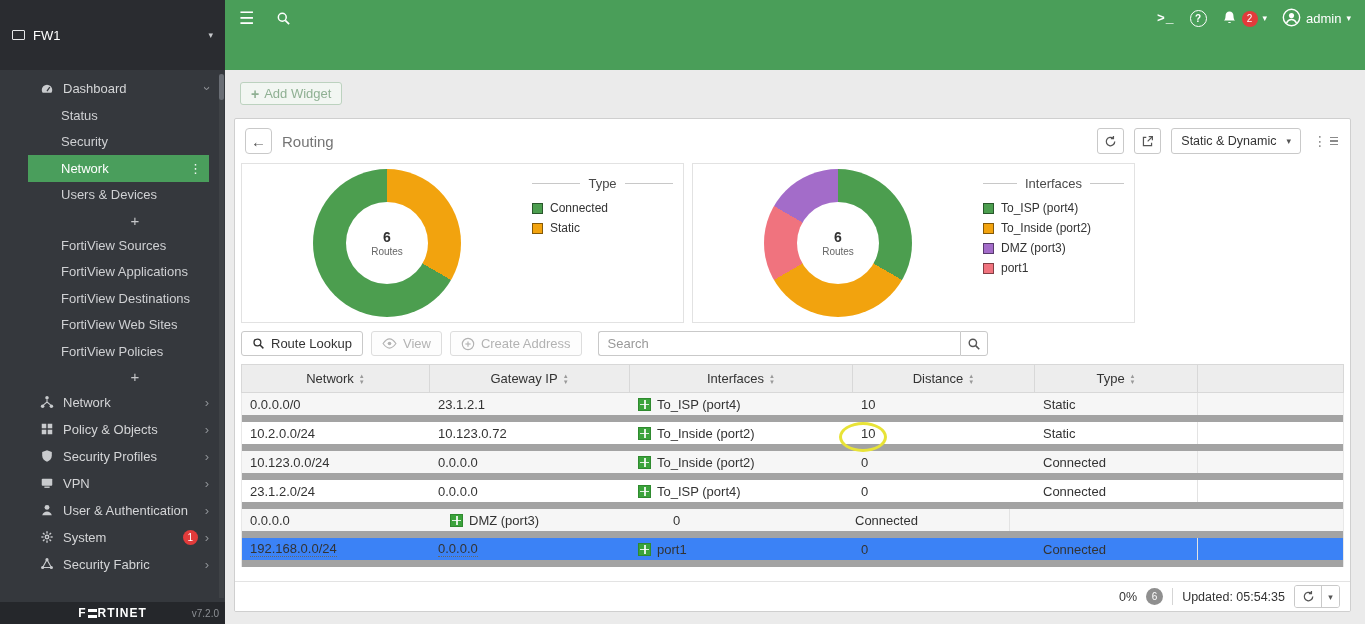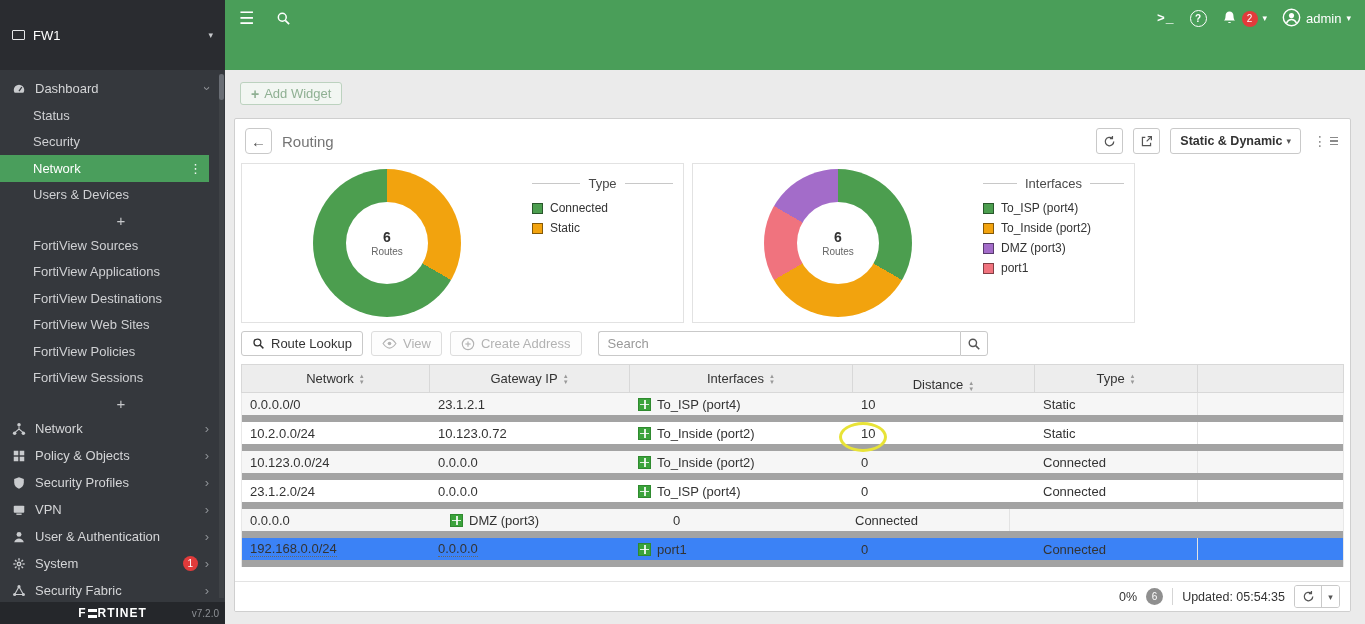--- a/index.html
+++ b/index.html
@@ -17,21 +17,21 @@
   .bell-wrap, .user-wrap { display:flex; align-items:center; gap:5px; }
   .n-badge { background:#e23b3b; color:#fff; border-radius:8px; min-width:16px; height:16px; font-size:10px; display:flex; align-items:center; justify-content:center; padding:0 4px; }
   .caret { font-size:9px; line-height:1; }
 
   
   .sidebar { position:absolute; left:0; top:0; width:225px; height:624px; background:#35383d; overflow:hidden; }
   .sidebar-top { height:70px; background:#2a2c30; display:flex; align-items:center; gap:8px; padding:0 12px; color:#fff; cursor:pointer; }
   .dev-icon { width:13px; height:10px; border:1.5px solid #e6e7e8; border-radius:1px; flex:none; }
   .sidebar-top .host { font-size:13px; }
   .sidebar-top .caret { margin-left:auto; color:#c6c8cb; }
-  .menu { padding-top:5px; }
+  .menu { padding-top:5px;margin-left:28px; }
   .menu-row { height:27px; display:flex; align-items:center; padding:0 16px 0 10px; color:#d4d5d7; cursor:pointer; font-size:13px; }
   .menu-row .ml { flex:1; white-space:nowrap; overflow:hidden; }
   .mi { width:17px; height:16px; margin-right:8px; display:flex; align-items:center; justify-content:center; flex:none; }
   .mi svg { width:14px; height:14px; }
   .chev { color:#8f9297; font-size:13px; line-height:1; }
   .chev.up { transform:rotate(90deg); display:inline-block; }
   .menu-row.sub { padding-left:33px; height:26.5px; color:#cfd0d3; }
   .menu-row.sub.active { background:#4a9e5c; color:#fff; margin-right:16px; padding-right:7px; }
   .kebab-dots { color:#eef4ef; font-size:13px; }
   .menu-row.plus { justify-content:center; color:#c6c7ca; font-size:15px; height:24px; }
@@ -47,21 +47,21 @@
   .main { position:absolute; left:225px; top:70px; right:0; bottom:0; background:#ebebeb; }
   .add-widget { position:absolute; left:15px; top:12px; height:23px; display:flex; align-items:center; gap:5px; padding:0 10px; border:1px solid #bcd2bf; border-radius:3px; background:#f2f6f2; color:#8fb093; font-size:13px; cursor:pointer; }
   .add-widget .plus { font-size:14px; font-weight:bold; }
 
   .widget { position:absolute; left:9px; top:48px; width:1117px; height:494px; background:#fff; border:1px solid #cfcfcf; border-radius:2px; overflow:hidden; }
   .widget-header { height:44px; display:flex; align-items:center; gap:10px; padding:0 10px; }
   .back-btn { width:27px; height:26px; border:1px solid #c9c9c9; border-radius:4px; background:#fff; color:#555; font-size:15px; display:flex; align-items:center; justify-content:center; cursor:pointer; }
   .widget-title { color:#757575; font-size:15px; }
   .wh-spacer { flex:1; }
   .icon-btn { width:27px; height:26px; border:1px solid #c9c9c9; border-radius:3px; background:#fff; color:#555; display:flex; align-items:center; justify-content:center; cursor:pointer; }
-  .mode-dd { height:26px; border:1px solid #c9c9c9; border-radius:3px; background:#fff; display:flex; align-items:center; gap:4px; padding:0 9px; font-weight:bold; font-size:12.5px; cursor:pointer; }
+  .mode-dd { height:26px; border:1px solid #c9c9c9; border-radius:3px; background:#fff; display:flex; align-items:center; gap:10px; padding:0 9px; font-weight:normal; font-size:12.5px; cursor:pointer; }
   .mode-dd .caret { color:#555; }
   .w-kebab { display:flex; align-items:center; gap:3px; color:#8a8a8a; cursor:pointer; padding:0 2px; }
   .w-kebab .dots { font-size:14px; }
   .mini-lines { display:flex; flex-direction:column; gap:2px; }
   .mini-lines i { width:8px; height:1.5px; background:#8a8a8a; }
 
   .charts { display:flex; gap:8px; padding:0 6px; height:160px; }
   .chart-box { width:443px; height:160px; border:1px solid #e2e2e2; background:#fff; display:flex; align-items:center; }
   .donut-wrap { width:290px; display:flex; justify-content:center; flex:none; }
   .donut { width:148px; height:148px; border-radius:50%; position:relative; cursor:pointer; }
@@ -80,21 +80,21 @@
   .searchwrap { display:flex; height:25px; width:390px; margin-left:8px; }
   .search-input { flex:1; border:1px solid #c9c9c9; border-right:none; border-radius:3px 0 0 3px; padding:0 9px; font-size:13px; color:#333; outline:none; background:#fff; }
   .search-input::placeholder { color:#999; }
   .search-btn { width:28px; border:1px solid #c9c9c9; border-radius:0 3px 3px 0; background:#fff; color:#555; display:flex; align-items:center; justify-content:center; cursor:pointer; }
 
   .rt-table { margin:0 6px; position:relative; }
   .t-head { display:flex; height:29px; background:#ededed; border:1px solid #d8d8d8; }
   .th { display:flex; align-items:center; justify-content:center; gap:5px; color:#333; border-right:1px solid #d8d8d8; cursor:pointer; }
   .th:last-child { border-right:none; }
   .sort { display:flex; flex-direction:column; font-size:6px; line-height:6px; color:#999; }
-  .c1{width:188px;} .c2{width:200px;} .c3{width:223px;} .c4{width:182px;align-items:flex-end;} .c5{width:163px;} .c6{flex:1;}
+  .c1{width:188px;} .c2{width:200px;} .c3{width:223px;} .c4{width:182px;} .c5{width:163px;} .c6{flex:1;}
   .t-body { border-left:1px solid #e8e8e8; border-right:1px solid #e8e8e8; }
   .t-row { display:flex; height:29px; border-bottom:7px solid #a3a3a3; background:#fff; cursor:pointer; }
   .t-row.alt { background:#f6f6f6; }
   .t-row.hovered { background:#3b82f6; }
   .td { display:flex; align-items:center; gap:6px; padding:0 8px; color:#333; height:100%; }
   .td.c5 { border-right:1px solid #e3e3e3; }
   .dotted { border-bottom:1px dotted #666; }
   .if-icon { width:13px; height:13px; background:#3ba33b; border:1px solid #2f8a2f; position:relative; flex:none; }
   .if-icon::before { content:""; position:absolute; left:1px; right:1px; top:5px; height:1.5px; background:rgba(255,255,255,.85); }
   .if-icon::after { content:""; position:absolute; top:1px; bottom:1px; left:5px; width:1.5px; background:rgba(255,255,255,.85); }
@@ -191,23 +191,20 @@
           <span class="ml">FortiView Applications</span>
         </div>
       <div class="menu-row sub">
           <span class="ml">FortiView Destinations</span>
         </div>
       <div class="menu-row sub">
           <span class="ml">FortiView Web Sites</span>
         </div>
       <div class="menu-row sub">
           <span class="ml">FortiView Policies</span>
-        </div>
-      <div class="menu-row sub">
-          <span class="ml">FortiView Sessions</span>
         </div>
       <div class="menu-row sub plus">
           <span>+</span>
         </div>
 
       <div class="menu-row">
         <span class="mi">
           <svg viewBox="0 0 16 16">
               <circle cx="8" cy="3.2" r="2" fill="#c9cbce"></circle>
               <circle cx="3" cy="12.8" r="2" fill="#c9cbce"></circle>

